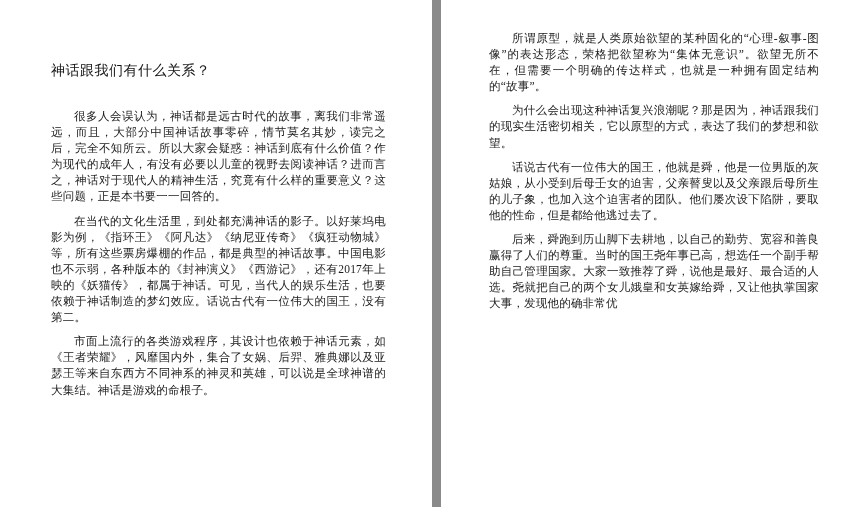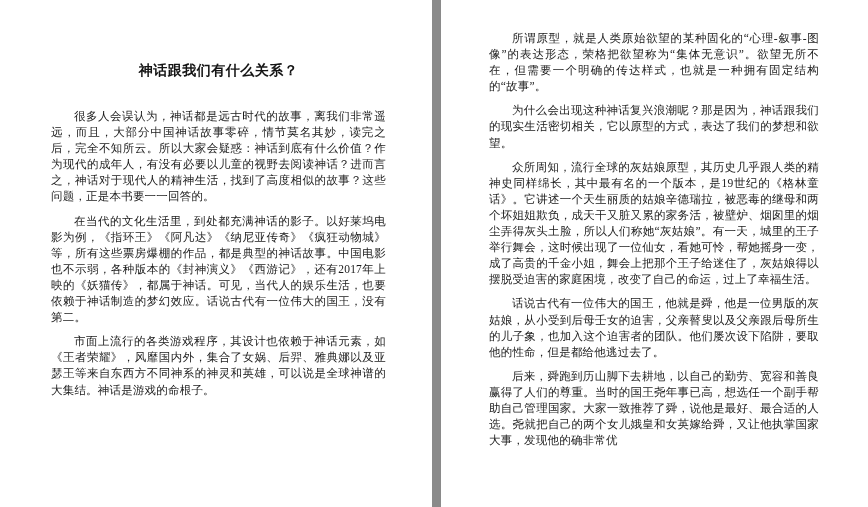--- a/index.html
+++ b/index.html
@@ -37,26 +37,25 @@
     top: 62px;
     width: 335px;
   }
   .page-right {
     left: 489px;
     top: 30px;
     width: 330px;
   }
   .chapter-title {
     font-size: 14px;
-    font-weight: bold;
+    font-weight: normal;
     line-height: 18px;
     letter-spacing: 0.5px;
     color: #141414;
     margin: 0 0 28px 0;
-    text-align: center;
   }
   .page p {
     margin: 0 0 8px 0;
     font-size: 11.5px;
     line-height: 16.1px;
     text-align: justify;
     text-indent: 2em;
     letter-spacing: 0.2px;
     color: #1b1b1b;
   }
@@ -64,28 +63,27 @@
     margin-bottom: 8px;
   }
 </style>
 </head>
 <body>
 
 <div class="spread">
 
   <div class="page page-left">
     <h1 class="chapter-title">神话跟我们有什么关系？</h1>
-    <p>很多人会误认为，神话都是远古时代的故事，离我们非常遥远，而且，大部分中国神话故事零碎，情节莫名其妙，读完之后，完全不知所云。所以大家会疑惑：神话到底有什么价值？作为现代的成年人，有没有必要以儿童的视野去阅读神话？进而言之，神话对于现代人的精神生活，找到了高度相似的故事？这些问题，正是本书要一一回答的。</p>
+    <p>很多人会误认为，神话都是远古时代的故事，离我们非常遥远，而且，大部分中国神话故事零碎，情节莫名其妙，读完之后，完全不知所云。所以大家会疑惑：神话到底有什么价值？作为现代的成年人，有没有必要以儿童的视野去阅读神话？进而言之，神话对于现代人的精神生活，究竟有什么样的重要意义？这些问题，正是本书要一一回答的。</p>
     <p>在当代的文化生活里，到处都充满神话的影子。以好莱坞电影为例，《指环王》《阿凡达》《纳尼亚传奇》《疯狂动物城》等，所有这些票房爆棚的作品，都是典型的神话故事。中国电影也不示弱，各种版本的《封神演义》《西游记》，还有2017年上映的《妖猫传》，都属于神话。可见，当代人的娱乐生活，也要依赖于神话制造的梦幻效应。话说古代有一位伟大的国王，没有第二。</p>
     <p>市面上流行的各类游戏程序，其设计也依赖于神话元素，如《王者荣耀》，风靡国内外，集合了女娲、后羿、雅典娜以及亚瑟王等来自东西方不同神系的神灵和英雄，可以说是全球神谱的大集结。神话是游戏的命根子。</p>
   </div>
 
   <div class="spine"></div>
 
   <div class="page page-right">
     <p>所谓原型，就是人类原始欲望的某种固化的“心理-叙事-图像”的表达形态，荣格把欲望称为“集体无意识”。欲望无所不在，但需要一个明确的传达样式，也就是一种拥有固定结构的“故事”。</p>
     <p>为什么会出现这种神话复兴浪潮呢？那是因为，神话跟我们的现实生活密切相关，它以原型的方式，表达了我们的梦想和欲望。</p>
-    <p>众所周知，流行全球的灰姑娘原型，其历史几乎跟人类的精神史同样绵长，其中最有名的一个版本，是19世纪的《格林童话》。它讲述一个天生丽质的姑娘辛德瑞拉，被恶毒的继母和两个坏姐姐欺负，成天干又脏又累的家务活，被壁炉、烟囱里的烟尘弄得灰头土脸，所以人们称她“灰姑娘”。有一天，城里的王子举行舞会，这时候出现了一位仙女，看她可怜，帮她摇身一变，成了高贵的千金小姐，舞会上把那个王子给迷住了，灰姑娘得以摆脱受迫害的家庭困境，改变了自己的命运，过上了幸福生活。</p>
     <p>话说古代有一位伟大的国王，他就是舜，他是一位男版的灰姑娘，从小受到后母壬女的迫害，父亲瞽叟以及父亲跟后母所生的儿子象，也加入这个迫害者的团队。他们屡次设下陷阱，要取他的性命，但是都给他逃过去了。</p>
     <p>后来，舜跑到历山脚下去耕地，以自己的勤劳、宽容和善良赢得了人们的尊重。当时的国王尧年事已高，想选任一个副手帮助自己管理国家。大家一致推荐了舜，说他是最好、最合适的人选。尧就把自己的两个女儿娥皇和女英嫁给舜，又让他执掌国家大事，发现他的确非常优</p>
   </div>
 
 </div>
 
 </body></html>

